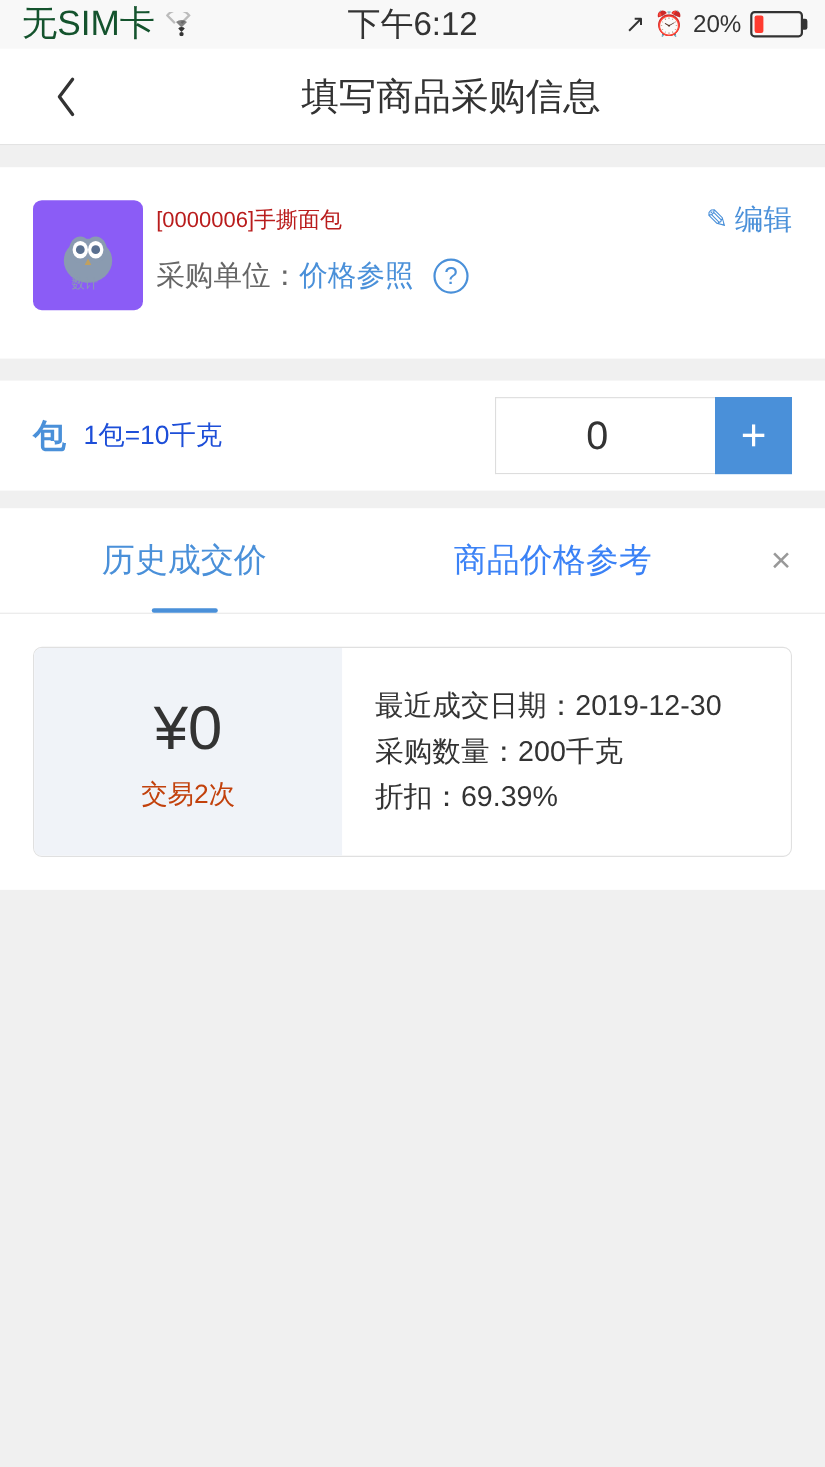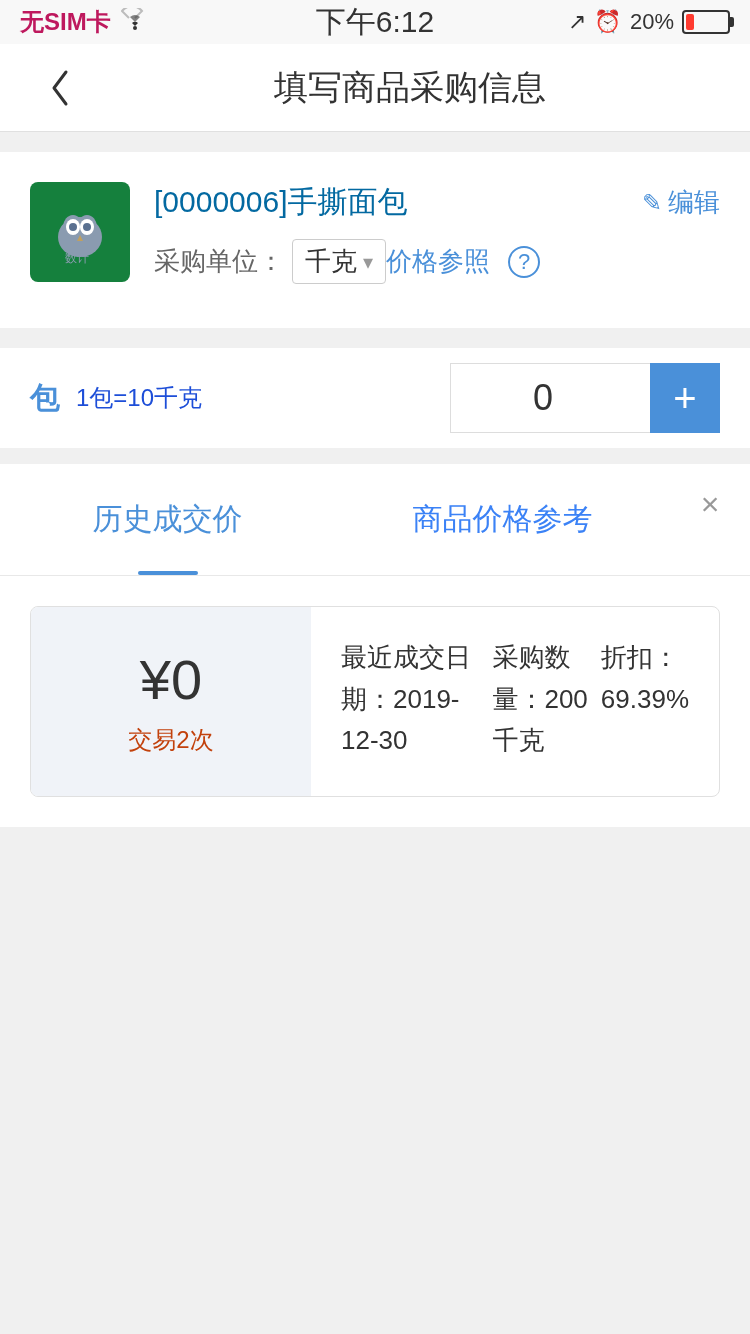--- a/index.html
+++ b/index.html
@@ -20,23 +20,22 @@
       display: flex;
       align-items: center;
       justify-content: space-between;
       padding: 0 20px;
       font-size: 26px;
     }
     .status-left {
       display: flex;
       align-items: center;
       gap: 10px;
-      font-size: 24px;
-      color: #be185d;
-      font-weight: bold;
+      font-size: 32px;
+      color: #14532d;
     }
     .status-center {
       font-size: 30px;
       font-weight: 500;
       color: #333;
       position: absolute;
       left: 50%;
       transform: translateX(-50%);
     }
     .status-right {
@@ -112,40 +111,40 @@
       padding: 30px 30px 20px 30px;
     }
     .product-header {
       display: flex;
       align-items: flex-start;
       margin-bottom: 24px;
     }
     .product-thumb {
       width: 100px;
       height: 100px;
-      background: #15803d;
+      background: #8b5cf6;
       border-radius: 8px;
       display: flex;
       align-items: center;
       justify-content: center;
-      margin-right: 24px;
+      margin-right: 12px;
       flex-shrink: 0;
     }
     .product-info-right {
       flex: 1;
     }
     .product-name-row {
       display: flex;
       align-items: center;
       justify-content: space-between;
       margin-bottom: 16px;
     }
     .product-name {
-      font-size: 30px;
-      color: #0369a1;
+      font-size: 20px;
+      color: #b91c1c;
       font-weight: 500;
     }
     .edit-link {
       font-size: 26px;
       color: #4a90d9;
       display: flex;
       align-items: center;
       gap: 6px;
       cursor: pointer;
     }
@@ -249,24 +248,24 @@
       border: 1px solid #4a90d9;
     }
 
     
     .tabs-section {
       background: #fff;
       margin-top: 16px;
     }
     .tabs-header {
       display: flex;
-      align-items: flex-start;
+      align-items: center;
       border-bottom: 1px solid #e8e8e8;
       position: relative;
-      height: 112px;
+      height: 96px;
     }
     .tab-item {
       flex: 1;
       display: flex;
       flex-direction: column;
       align-items: center;
       justify-content: center;
       font-size: 30px;
       color: #3b82f6;
       cursor: pointer;
@@ -323,21 +322,21 @@
     }
     .price-trade-count {
       font-size: 24px;
       color: #c2410c;
       margin-top: 12px;
     }
     .price-card-right {
       flex: 1;
       padding: 30px 30px;
       display: flex;
-      flex-direction: row;
+      flex-direction: column;
       justify-content: center;
     }
     .price-detail-row {
       font-size: 26px;
       color: #333;
       line-height: 1.6;
     }
 
     
     .page-rest {
@@ -401,24 +400,20 @@
       <div class="product-name-row">
         <span class="product-name">[0000006]手撕面包</span>
         <span class="edit-link">
           <span class="edit-icon">✎</span>
           <span>编辑</span>
         </span>
       </div>
       <div class="product-unit-row">
         <div style="display:flex;align-items:center;">
           <span class="unit-label">采购单位：</span>
-          <div class="unit-select">
-            <span>千克</span>
-            <span class="unit-arrow">▾</span>
-          </div>
         </div>
         <div class="price-ref">
           <span>价格参照</span>
           <div class="price-ref-help">?</div>
         </div>
       </div>
     </div>
   </div>
 </div>
 

